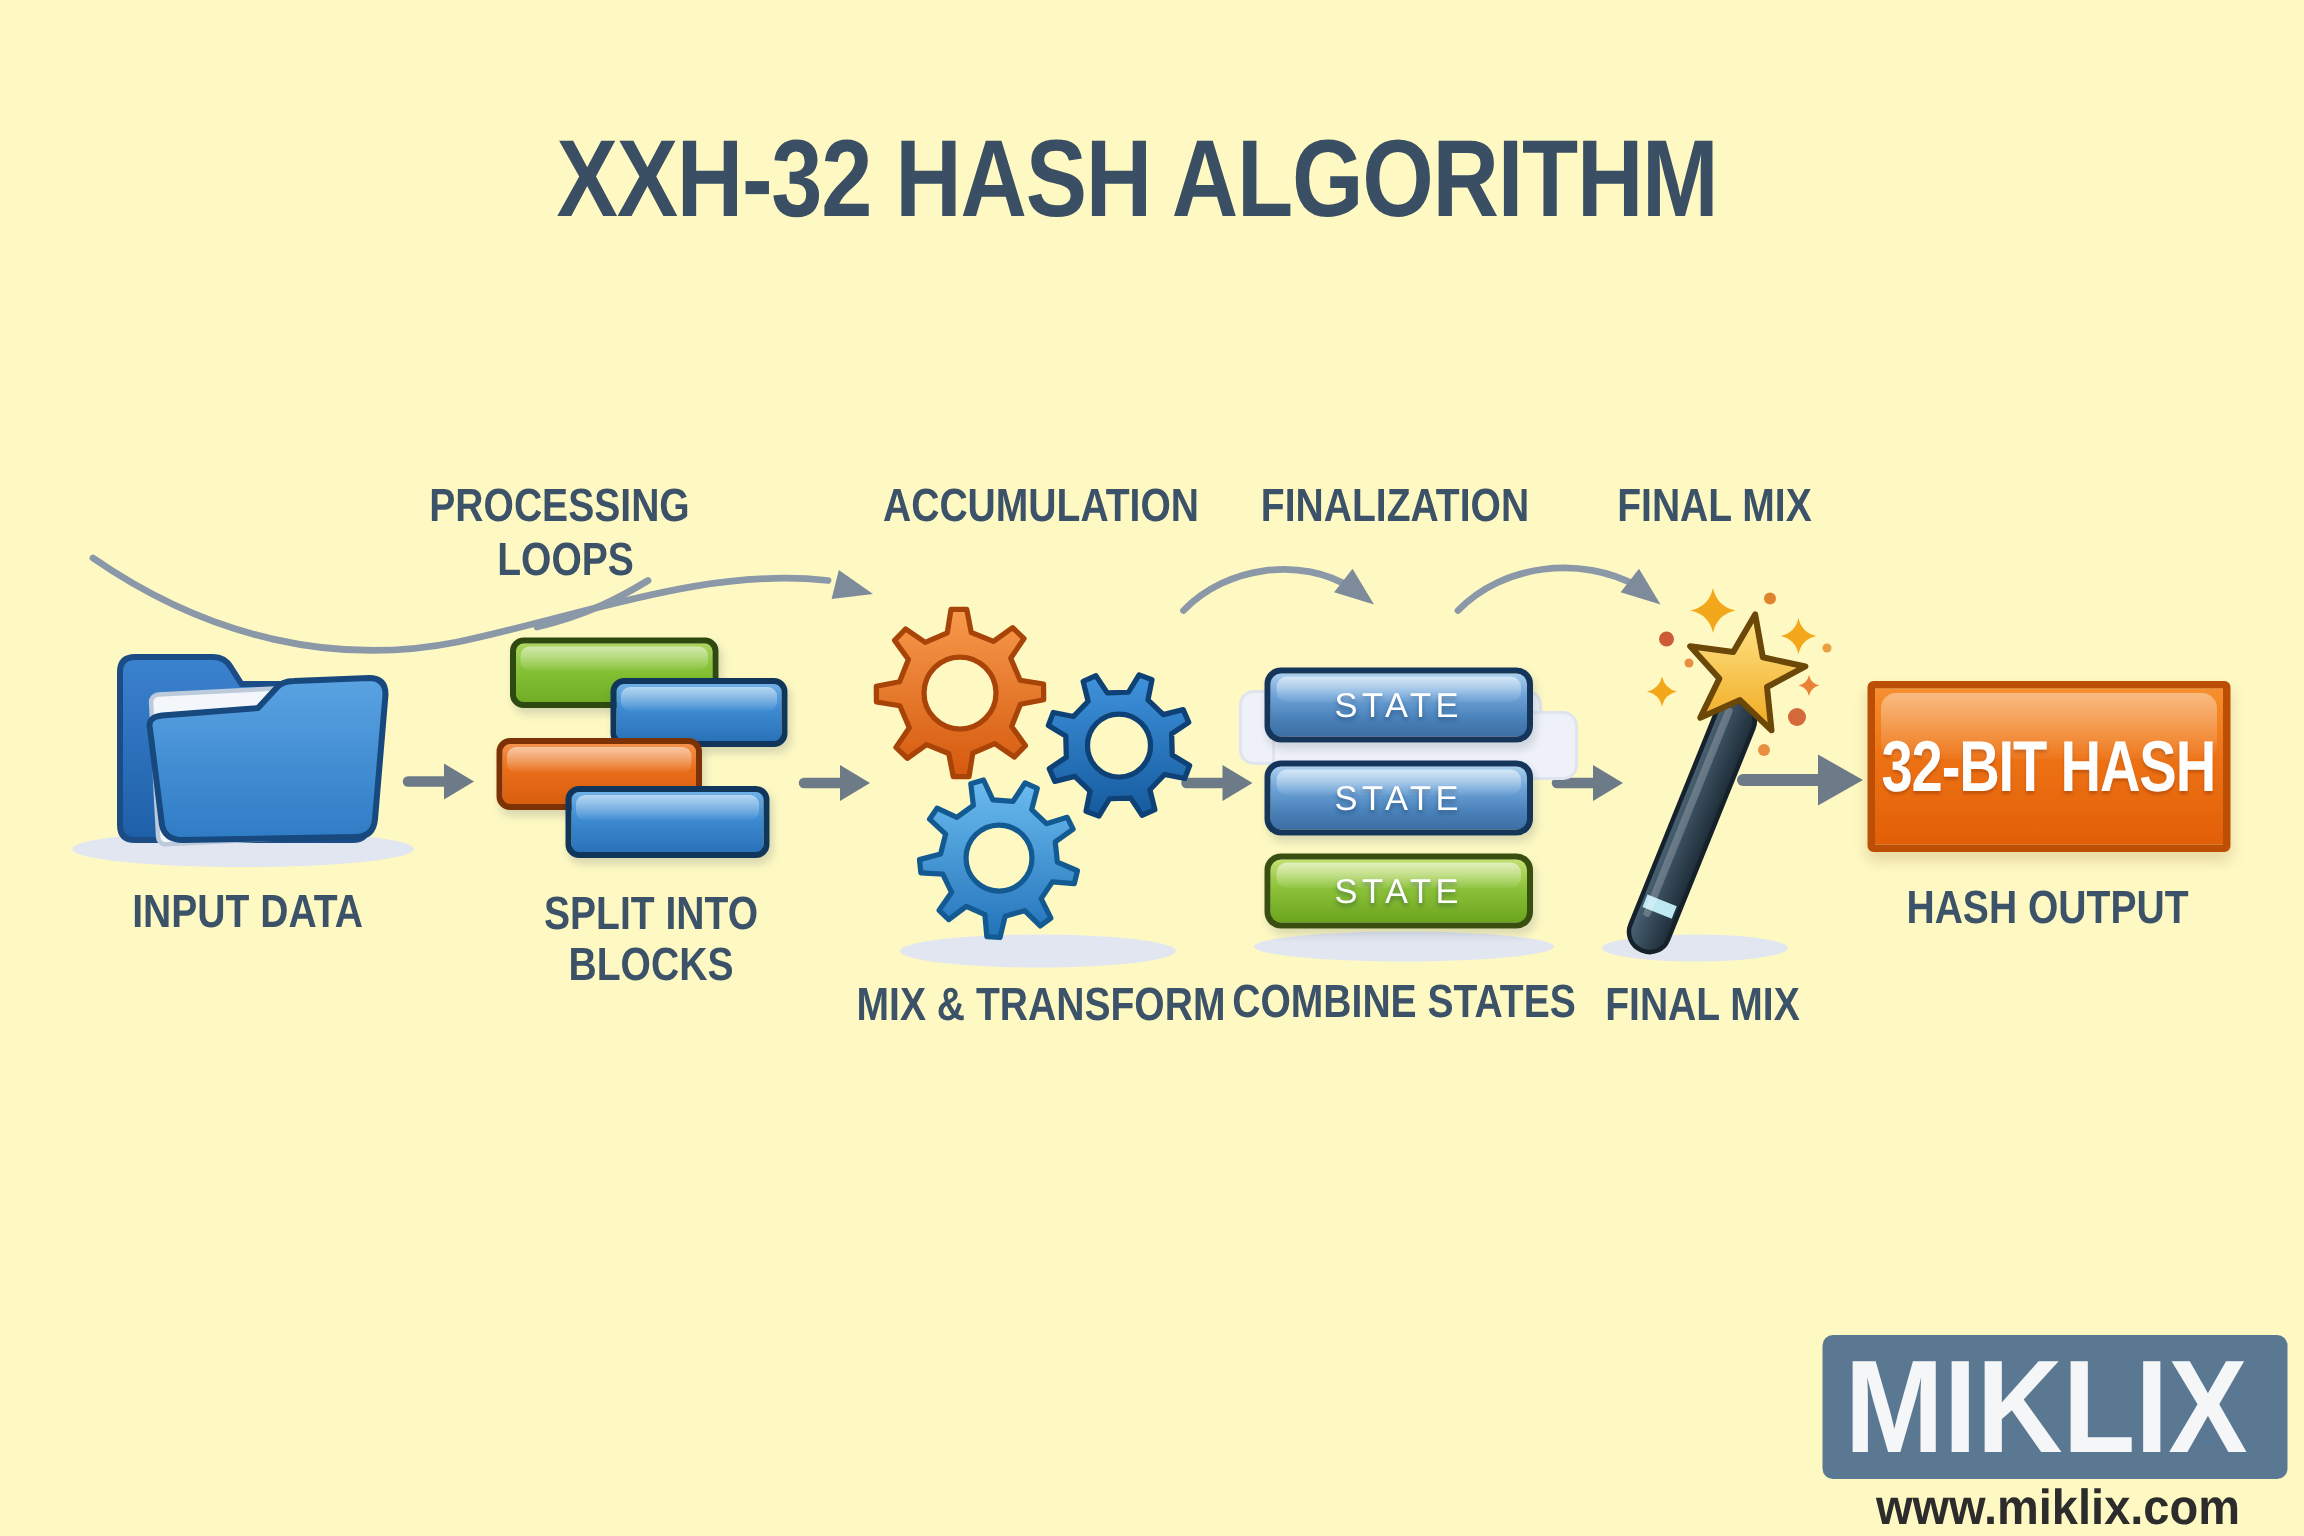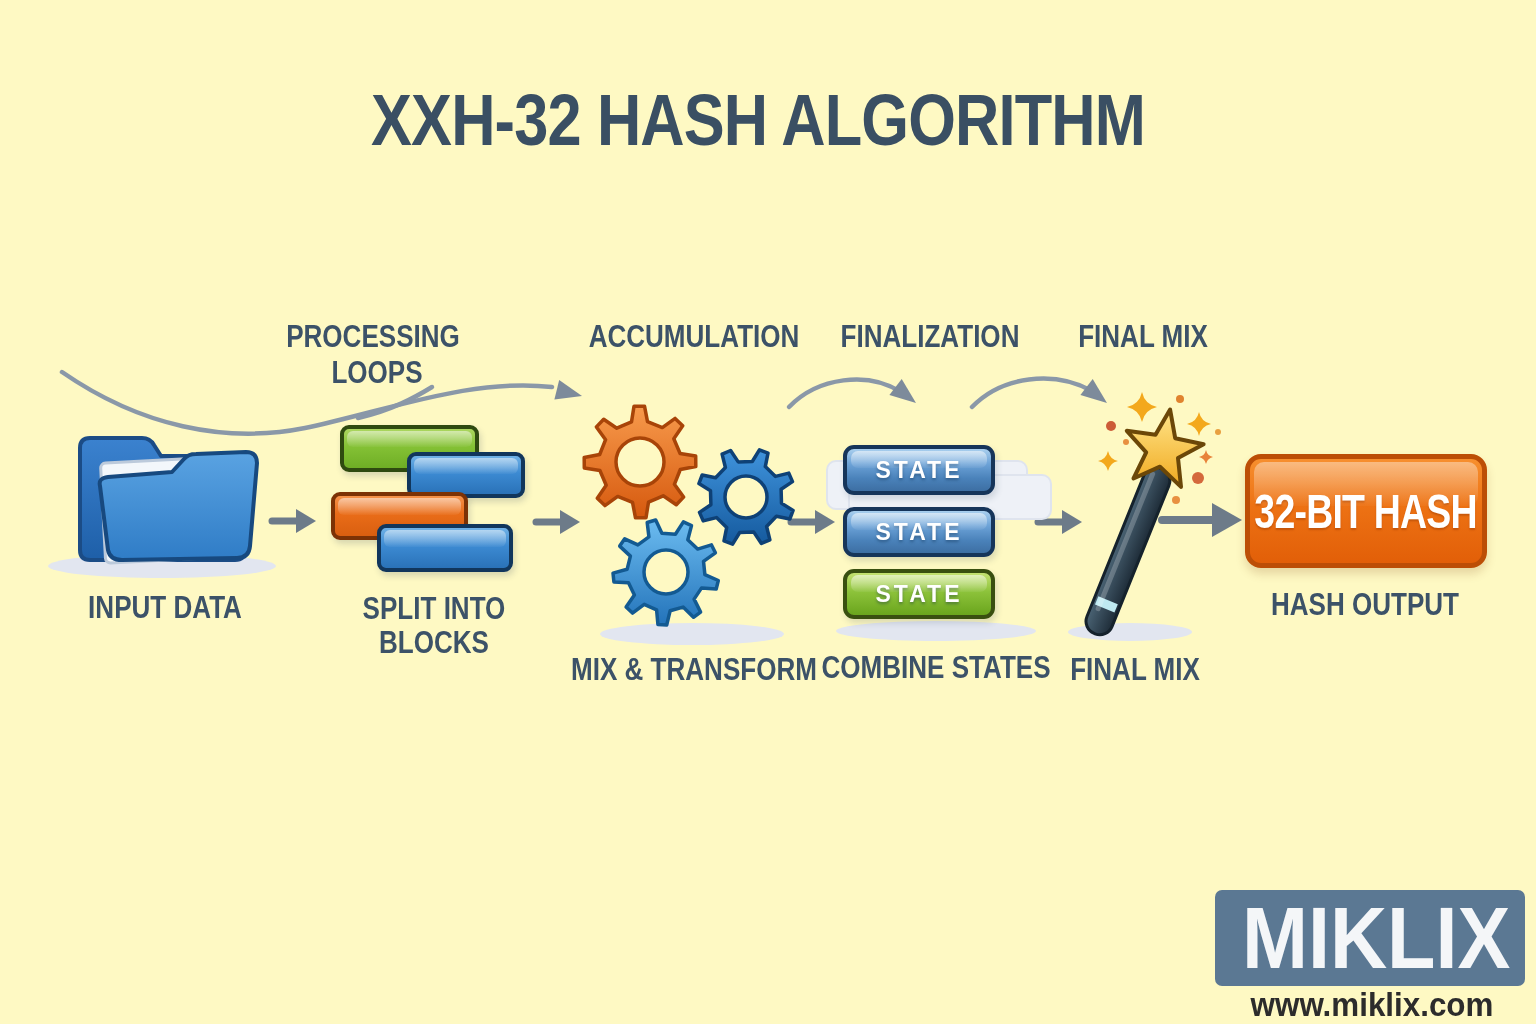--- a/index.html
+++ b/index.html
@@ -15,42 +15,42 @@
 
   .block{position:absolute;box-sizing:border-box;border-radius:9px;border:4px solid;
          box-shadow:2px 4px 6px rgba(40,60,90,.18);}
   .block:after{content:'';position:absolute;left:3px;right:3px;top:2px;height:42%;
          border-radius:6px;background:linear-gradient(180deg,rgba(255,255,255,.5),rgba(255,255,255,.04));}
   .bk-green{background:linear-gradient(180deg,#abd65f,#84c135 45%,#6fae25);border-color:#2f4a10;}
   .bk-blue{background:linear-gradient(180deg,#6fb1e6,#3c8ad2 45%,#2a72b8);border-color:#11365c;}
   .bk-orange{background:linear-gradient(180deg,#f5924a,#e96c18 45%,#d95f10);border-color:#7c3205;}
 
   .ghost{position:absolute;background:#eef1f7;border:2px solid #dfe4ee;border-radius:10px;}
-  .state-bar{position:absolute;box-sizing:border-box;width:152px;height:50px;border-radius:11px;
+  .state-bar{position:absolute;box-sizing:border-box;width:179px;height:50px;border-radius:11px;
          border:4px solid #16355a;display:flex;align-items:center;justify-content:center;
-         font-weight:700;font-size:23px;letter-spacing:3px;color:#fff;
+         font-weight:400;font-size:23px;letter-spacing:3px;color:#fff;
          text-shadow:0 2px 3px rgba(10,40,70,.4);
          box-shadow:2px 4px 6px rgba(40,60,90,.16);}
   .sb-blue{background:linear-gradient(180deg,#a9cfee,#6da3d8 35%,#4a82ba 70%,#3d6fa3);}
   .sb-green{background:linear-gradient(180deg,#c3e170,#8cc23a 45%,#6aa51d);border-color:#394f10;}
   .state-bar:after{content:'';position:absolute;left:4px;right:4px;top:2px;height:40%;
          border-radius:7px;background:linear-gradient(180deg,rgba(255,255,255,.55),rgba(255,255,255,.05));}
 
   .hashbox{position:absolute;left:1245px;top:454px;width:242px;height:114px;box-sizing:border-box;
-         border-radius:16px;border:5px solid #bc4e06;
+         border-radius:4px;border:5px solid #bc4e06;
          background:linear-gradient(180deg,#f78f2e,#ed7214 45%,#e25f08);
          box-shadow:0 6px 10px rgba(120,60,10,.18);
          display:flex;align-items:center;justify-content:center;}
   .hashbox:after{content:'';position:absolute;left:4px;right:4px;top:3px;height:42%;
          border-radius:10px;background:linear-gradient(180deg,rgba(255,255,255,.4),rgba(255,255,255,.03));}
   .hashtext{font-weight:700;font-size:48px;color:#fff;letter-spacing:-1px;white-space:nowrap;
          transform:scaleX(0.78);transform-origin:center;text-shadow:0 2px 2px rgba(130,45,0,.35);}
 
   .logo{position:absolute;left:1215px;top:890px;width:310px;height:96px;background:#5b7893;
-        border-radius:7px;display:flex;align-items:center;justify-content:flex-end;}
+        border-radius:7px;display:flex;align-items:center;justify-content:flex-start;}
   .logotext{font-weight:700;font-size:88px;color:#f4f6f8;line-height:1;white-space:nowrap;
         transform:scaleX(0.9);transform-origin:center;letter-spacing:0px;}
   .website{position:absolute;left:1372px;top:986px;font-weight:700;font-size:33px;color:#2c2c2c;
         white-space:nowrap;transform:translateX(-50%) scaleX(0.95);transform-origin:center;}
 </style>
 </head>
 <body>
 
 <div class="canvas">
 

